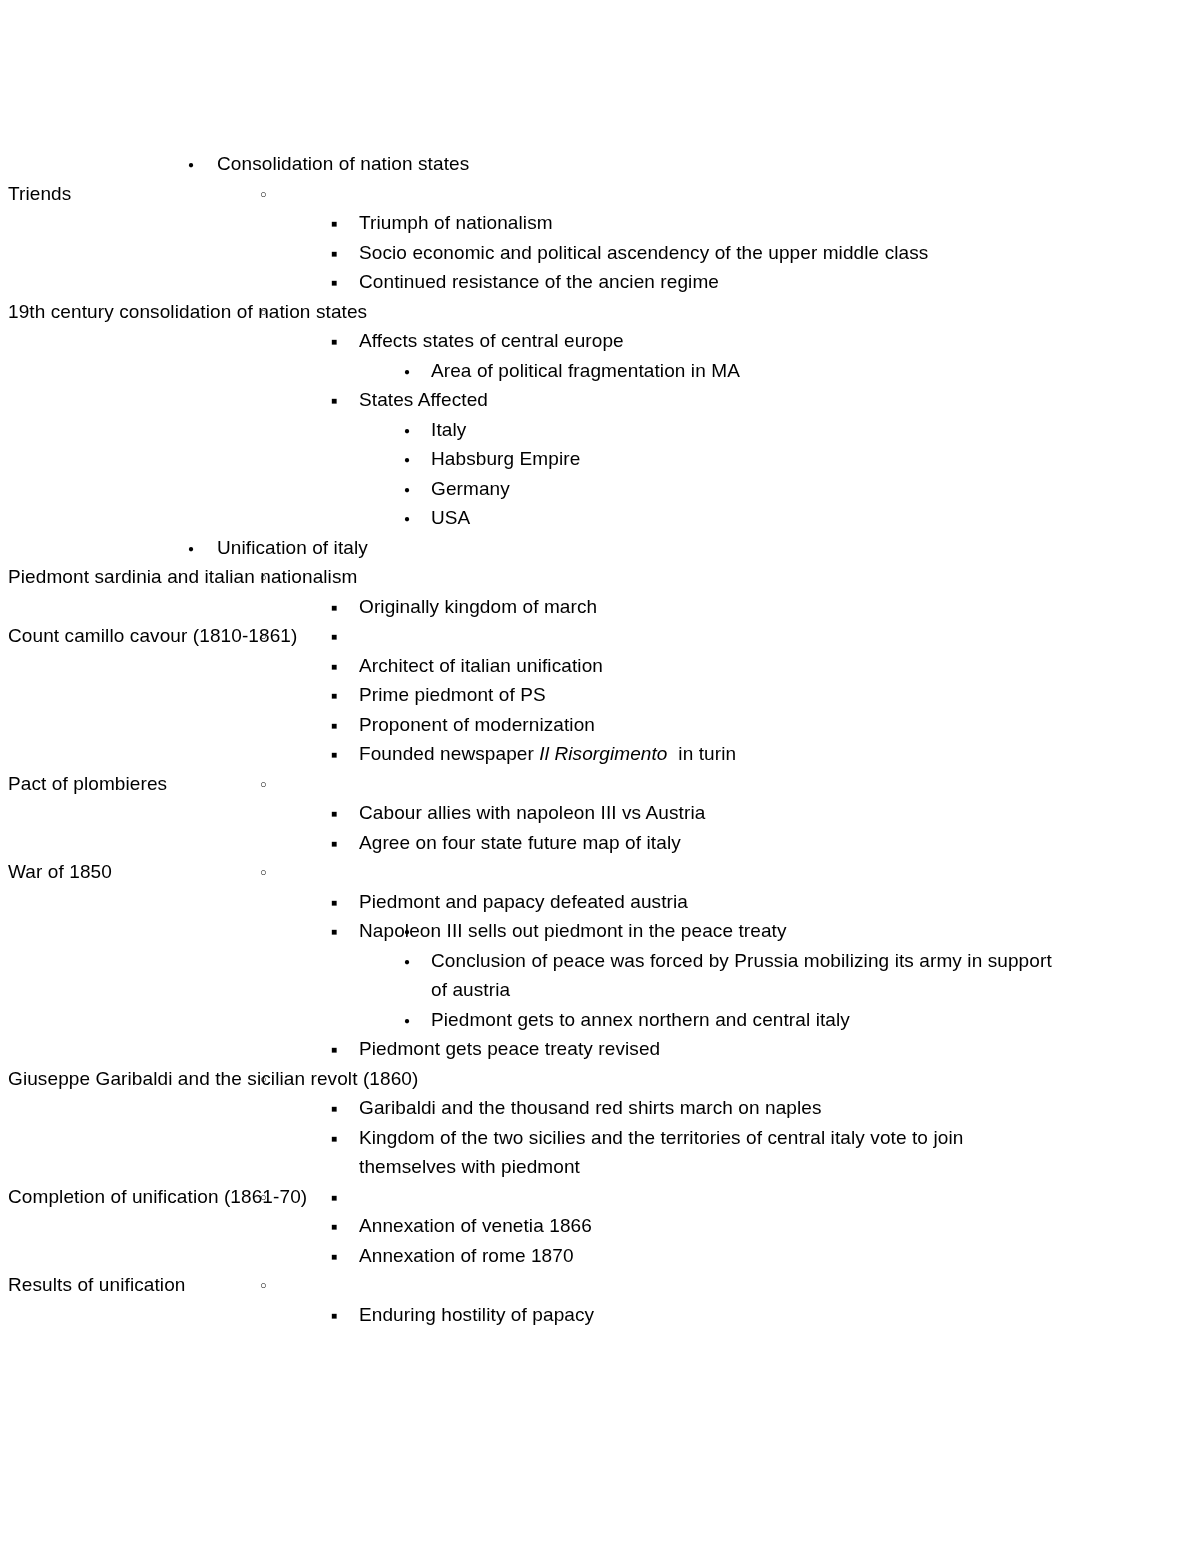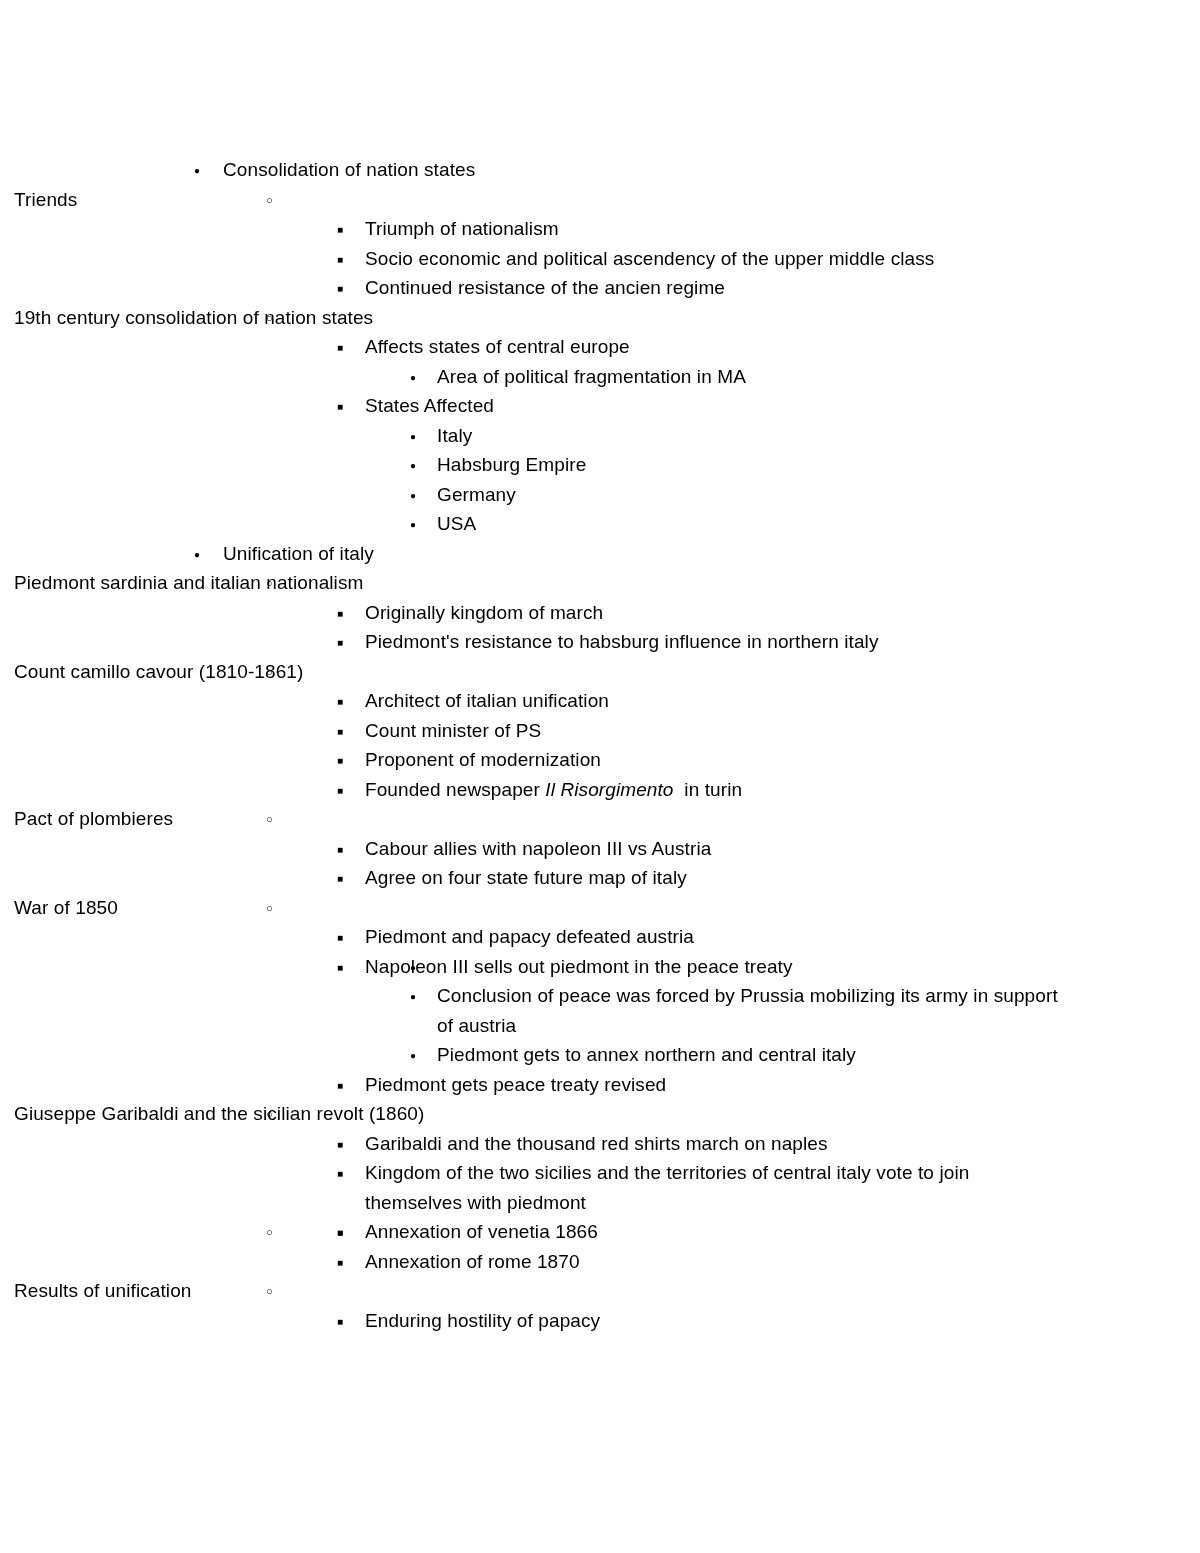--- a/index.html
+++ b/index.html
@@ -21,21 +21,21 @@
     width: 1200px;
     height: 1553px;
     background: #ffffff;
     overflow: hidden;
     box-sizing: border-box;
     padding-top: 141px;
   }
 
   .outline {
     list-style: none;
-    margin: 14px;
+    margin: 8px;
     padding: 0;
   }
 
   .item {
     position: relative;
     font-size: 19px;
     line-height: 29.5px;
     letter-spacing: 0.1px;
     box-sizing: border-box;
   }
@@ -142,33 +142,32 @@
       <li class="item lvl2">
         <span class="bullet circle"></span>
         <span class="label">Piedmont sardinia and italian nationalism</span>
       </li>
       <li class="item lvl3">
         <span class="bullet square"></span>
         <span class="label">Originally kingdom of march</span>
       </li>
       <li class="item lvl3">
         <span class="bullet square"></span>
-        <span class="label">Piedmont's resistance to habsburg influence in northern italy</span>
       </li>
       <li class="item lvl2">
         <span class="bullet circle"></span>
         <span class="label">Count camillo cavour (1810-1861)</span>
       </li>
       <li class="item lvl3">
         <span class="bullet square"></span>
         <span class="label">Architect of italian unification</span>
       </li>
       <li class="item lvl3">
         <span class="bullet square"></span>
-        <span class="label">Count minister of PS</span>
+        <span class="label">Prime piedmont of PS</span>
       </li>
       <li class="item lvl3">
         <span class="bullet square"></span>
         <span class="label">Proponent of modernization</span>
       </li>
       <li class="item lvl3">
         <span class="bullet square"></span>
         <span class="label">Founded newspaper <em>Il Risorgimento</em>&nbsp; in turin</span>
       </li>
       <li class="item lvl2">
@@ -220,20 +219,21 @@
       </li>
       <li class="item lvl3">
         <span class="bullet square"></span>
         <span class="label">Kingdom of the two sicilies and the territories of central italy vote to join themselves with piedmont</span>
       </li>
       <li class="item lvl3">
         <span class="bullet square"></span>
       </li>
       <li class="item lvl2">
         <span class="bullet circle"></span>
+        <span class="label">Completion of unification (1861-70)</span>
       </li>
       <li class="item lvl3">
         <span class="bullet square"></span>
         <span class="label">Annexation of venetia 1866</span>
       </li>
       <li class="item lvl3">
         <span class="bullet square"></span>
         <span class="label">Annexation of rome 1870</span>
       </li>
       <li class="item lvl2">

